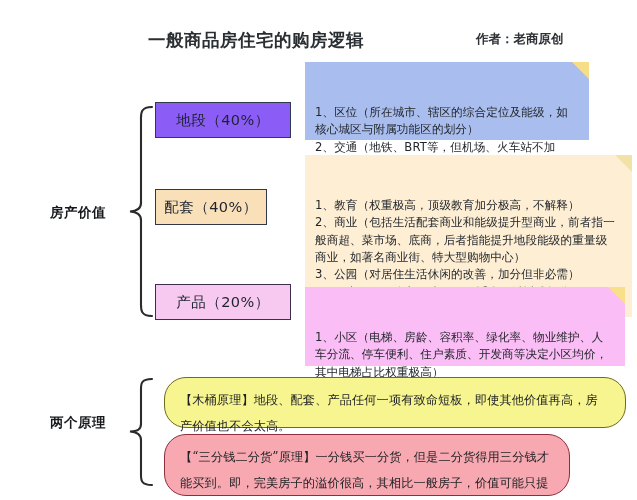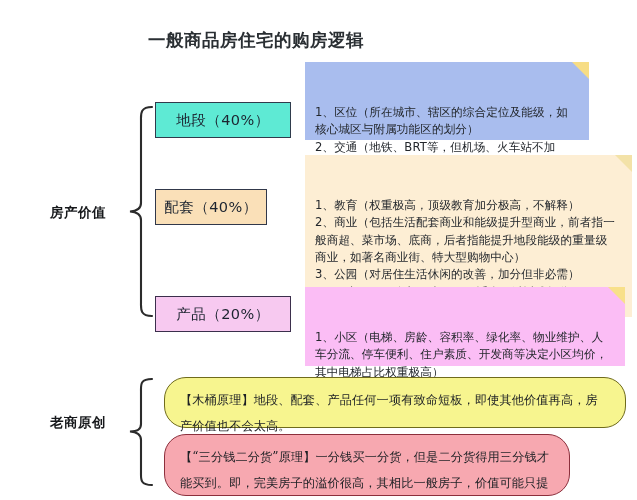--- a/index.html
+++ b/index.html
@@ -63,29 +63,29 @@
     display: flex;
     align-items: center;
     justify-content: center;
     font-size: 14.5px;
     color: #1c2430;
     letter-spacing: 0.5px;
     white-space: nowrap;
   }
   #cat-location {
     left: 155px; top: 102px; width: 136px; height: 36px;
-    background: #5eead4;
+    background: #8b5cf6;
   }
   #cat-amenities {
     left: 155px; top: 189px; width: 112px; height: 36px;
     background: #fae0b8;
     border-color: #31384a;
   }
   #cat-product {
-    left: 155px; top: 296px; width: 136px; height: 36px;
+    left: 155px; top: 284px; width: 136px; height: 36px;
     background: #f7c9f0;
     border-color: #3b2f4c;
   }
 
   
   .panel {
     position: absolute;
     padding: 7px 15px 7px 10px;
     font-size: 11.6px;
     line-height: 17.4px;
@@ -144,30 +144,31 @@
     left: 164px; top: 434px; width: 406px; height: 62px;
     background: #f7a8b0;
     border: 1.4px solid #8c2f3c;
   }
 </style>
 </head>
 <body>
 
 <div id="header">
   <div id="page-title">一般商品房住宅的购房逻辑</div>
+  <div id="author">作者：老商原创</div>
 </div>
 
 <div class="group-label" id="label-value">房产价值</div>
 <div class="brace" id="brace-value">
   <svg width="26" height="215" viewBox="0 0 26 215">
     <path d="M24 3 C12 3 13 10 13 16 L13 99 C13 105 9 107 2 107.5 C9 108 13 110 13 116 L13 199 C13 205 12 212 24 212" fill="none" stroke="#2b2b2b" stroke-width="2.1" stroke-linecap="round"></path>
   </svg>
 </div>
 
-<div class="group-label" id="label-principles">老商原创</div>
+<div class="group-label" id="label-principles">两个原理</div>
 <div class="brace" id="brace-principles">
   <svg width="26" height="112" viewBox="0 0 26 112">
     <path d="M24 3 C12 3 13 9 13 15 L13 48 C13 54 9 55 2 55.5 C9 56 13 58 13 64 L13 97 C13 103 12 109 24 109" fill="none" stroke="#2b2b2b" stroke-width="2.1" stroke-linecap="round"></path>
   </svg>
 </div>
 
 <div class="cat-box" id="cat-location">地段（40%）</div>
 <div class="cat-box" id="cat-amenities">配套（40%）</div>
 <div class="cat-box" id="cat-product">产品（20%）</div>
 

